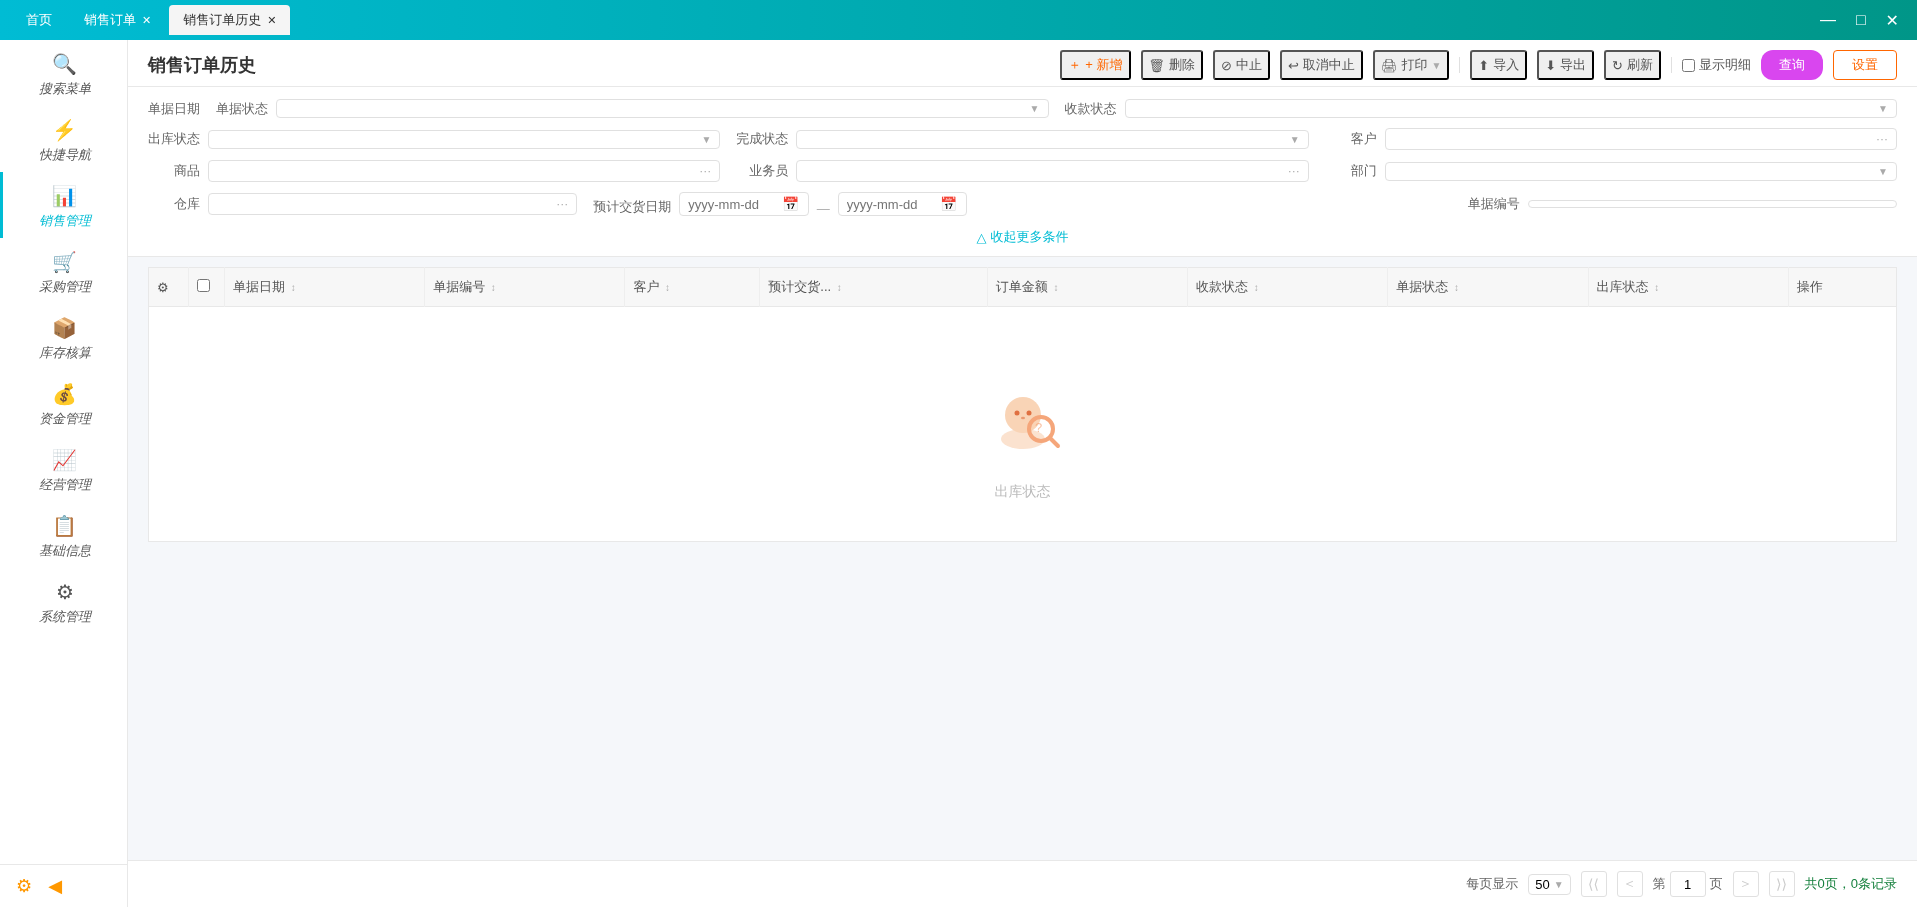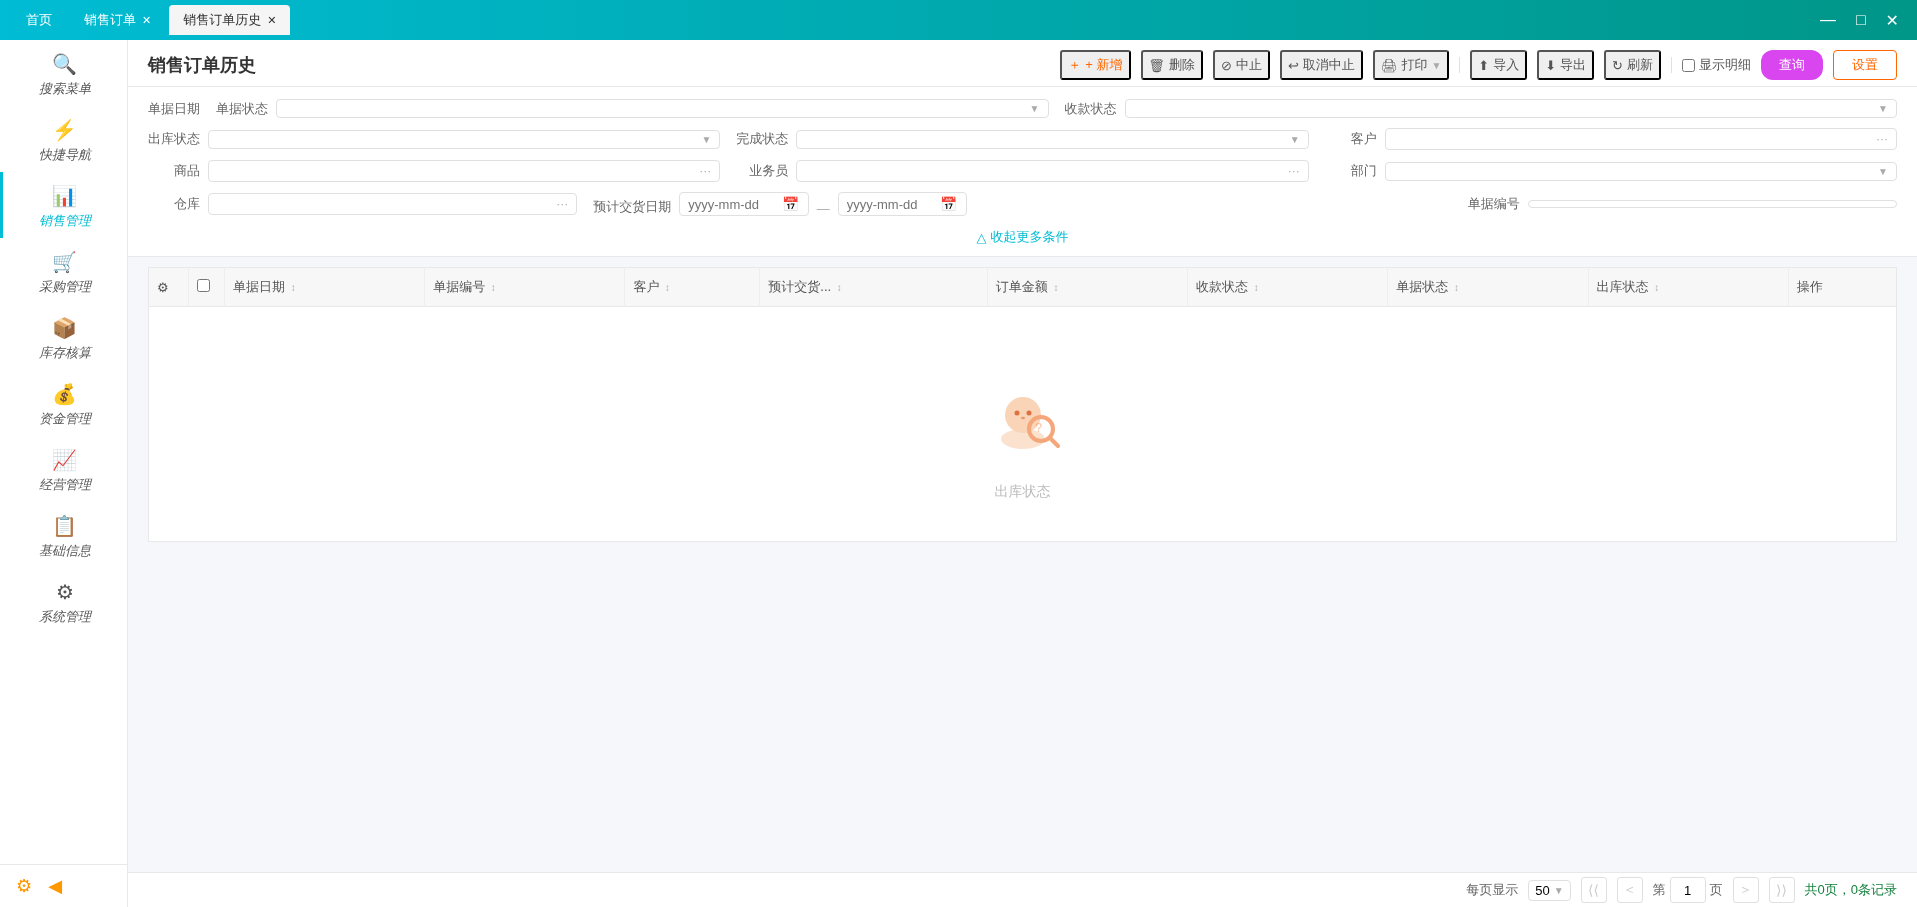--- a/index.html
+++ b/index.html
@@ -291,21 +291,21 @@
       height: 100px;
       margin-bottom: 16px;
     }
     .empty-text { color: #bbb; font-size: 14px; }
 
     
     .pagination-bar {
       display: flex;
       align-items: center;
       justify-content: flex-end;
-      padding: 4px 20px;
+      padding: 10px 20px;
       background: #fff;
       border-top: 1px solid #e8e8e8;
       gap: 10px;
     }
     .pg-label { color: #666; font-size: 13px; }
     .pg-select {
       display: flex;
       align-items: center;
       gap: 4px;
       border: 1px solid #e0e0e0;

